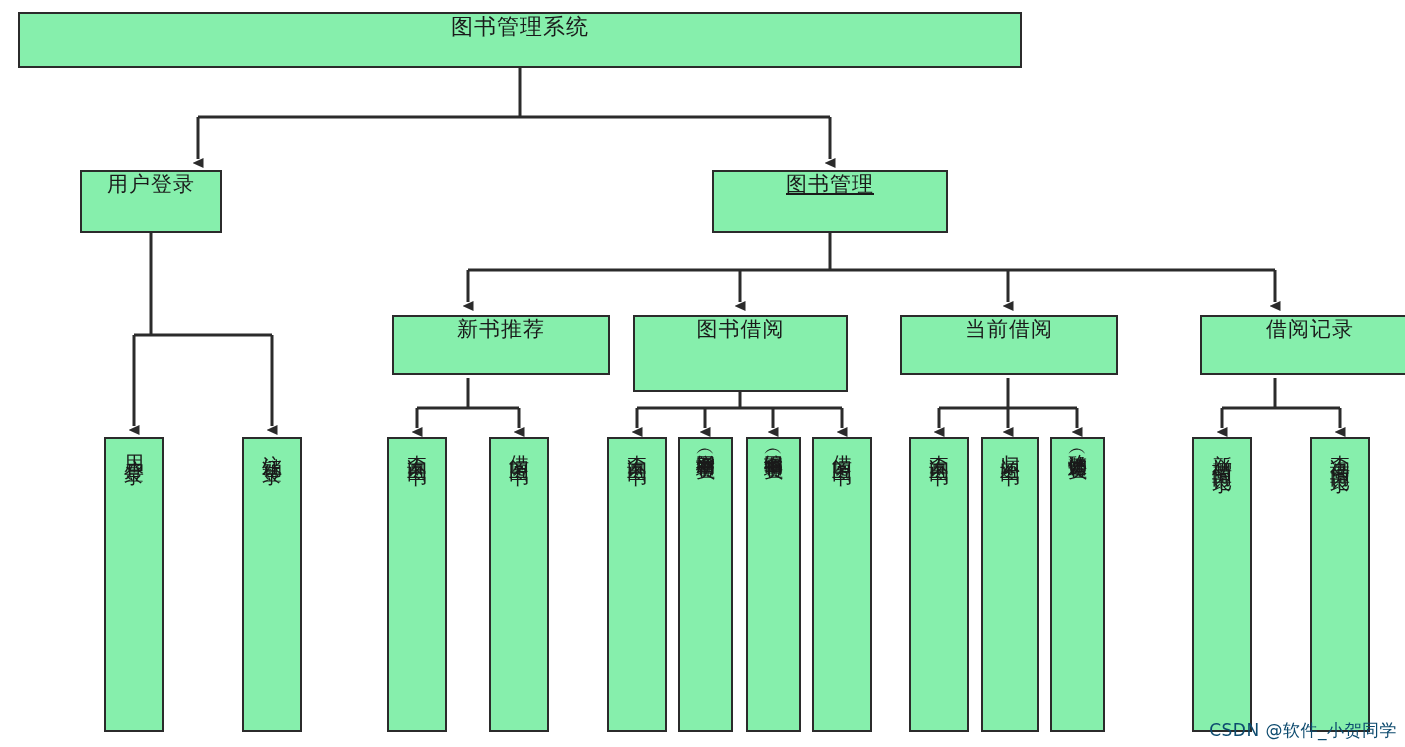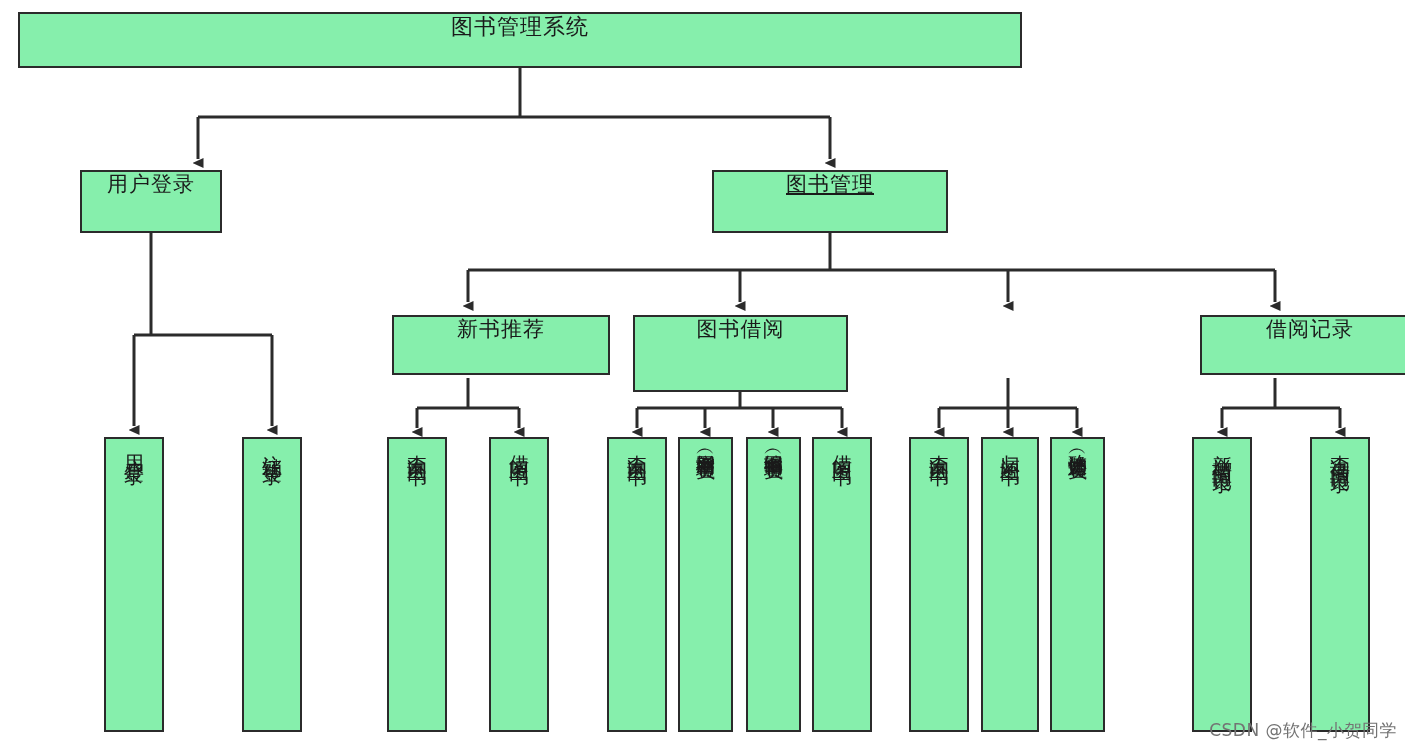--- a/index.html
+++ b/index.html
@@ -54,21 +54,21 @@
   }
   .node.v.tight .vtext{
     letter-spacing:1px;
     font-size:19px;
   }
   .watermark{
     position:absolute;
     right:8px;
     bottom:5px;
     font-size:17px;
-    color:#737373;
+    color:#0c4a6e;
     letter-spacing:0.5px;
     white-space:nowrap;
   }
 </style>
 </head>
 <body>
 
 <div id="canvas">
 
   <svg class="edges" viewBox="0 0 1405 747">
@@ -131,20 +131,23 @@
   <div class="node h" style="left:712px; top:170px; width:236px; height:63px;text-decoration:underline;">
     <span>图书管理</span>
   </div>
 
   <div class="node h" style="left:360px; top:315px; width:218px; height:60px;margin-left:32px;">
     <span>新书推荐</span>
   </div>
   <div class="node h" style="left:633px; top:315px; width:215px; height:77px;">
     <span>图书借阅</span>
   </div>
+  <div class="node h" style="left:900px; top:315px; width:218px; height:60px;">
+    <span>当前借阅</span>
+  </div>
   <div class="node h" style="left:1200px; top:315px; width:220px; height:60px;">
     <span>借阅记录</span>
   </div>
 
   <div class="node v" style="left:104px; top:437px; width:60px; height:295px;">
     <span class="vtext">用户登录</span>
   </div>
   <div class="node v" style="left:242px; top:437px; width:60px; height:295px;">
     <span class="vtext">注销登录</span>
   </div>

